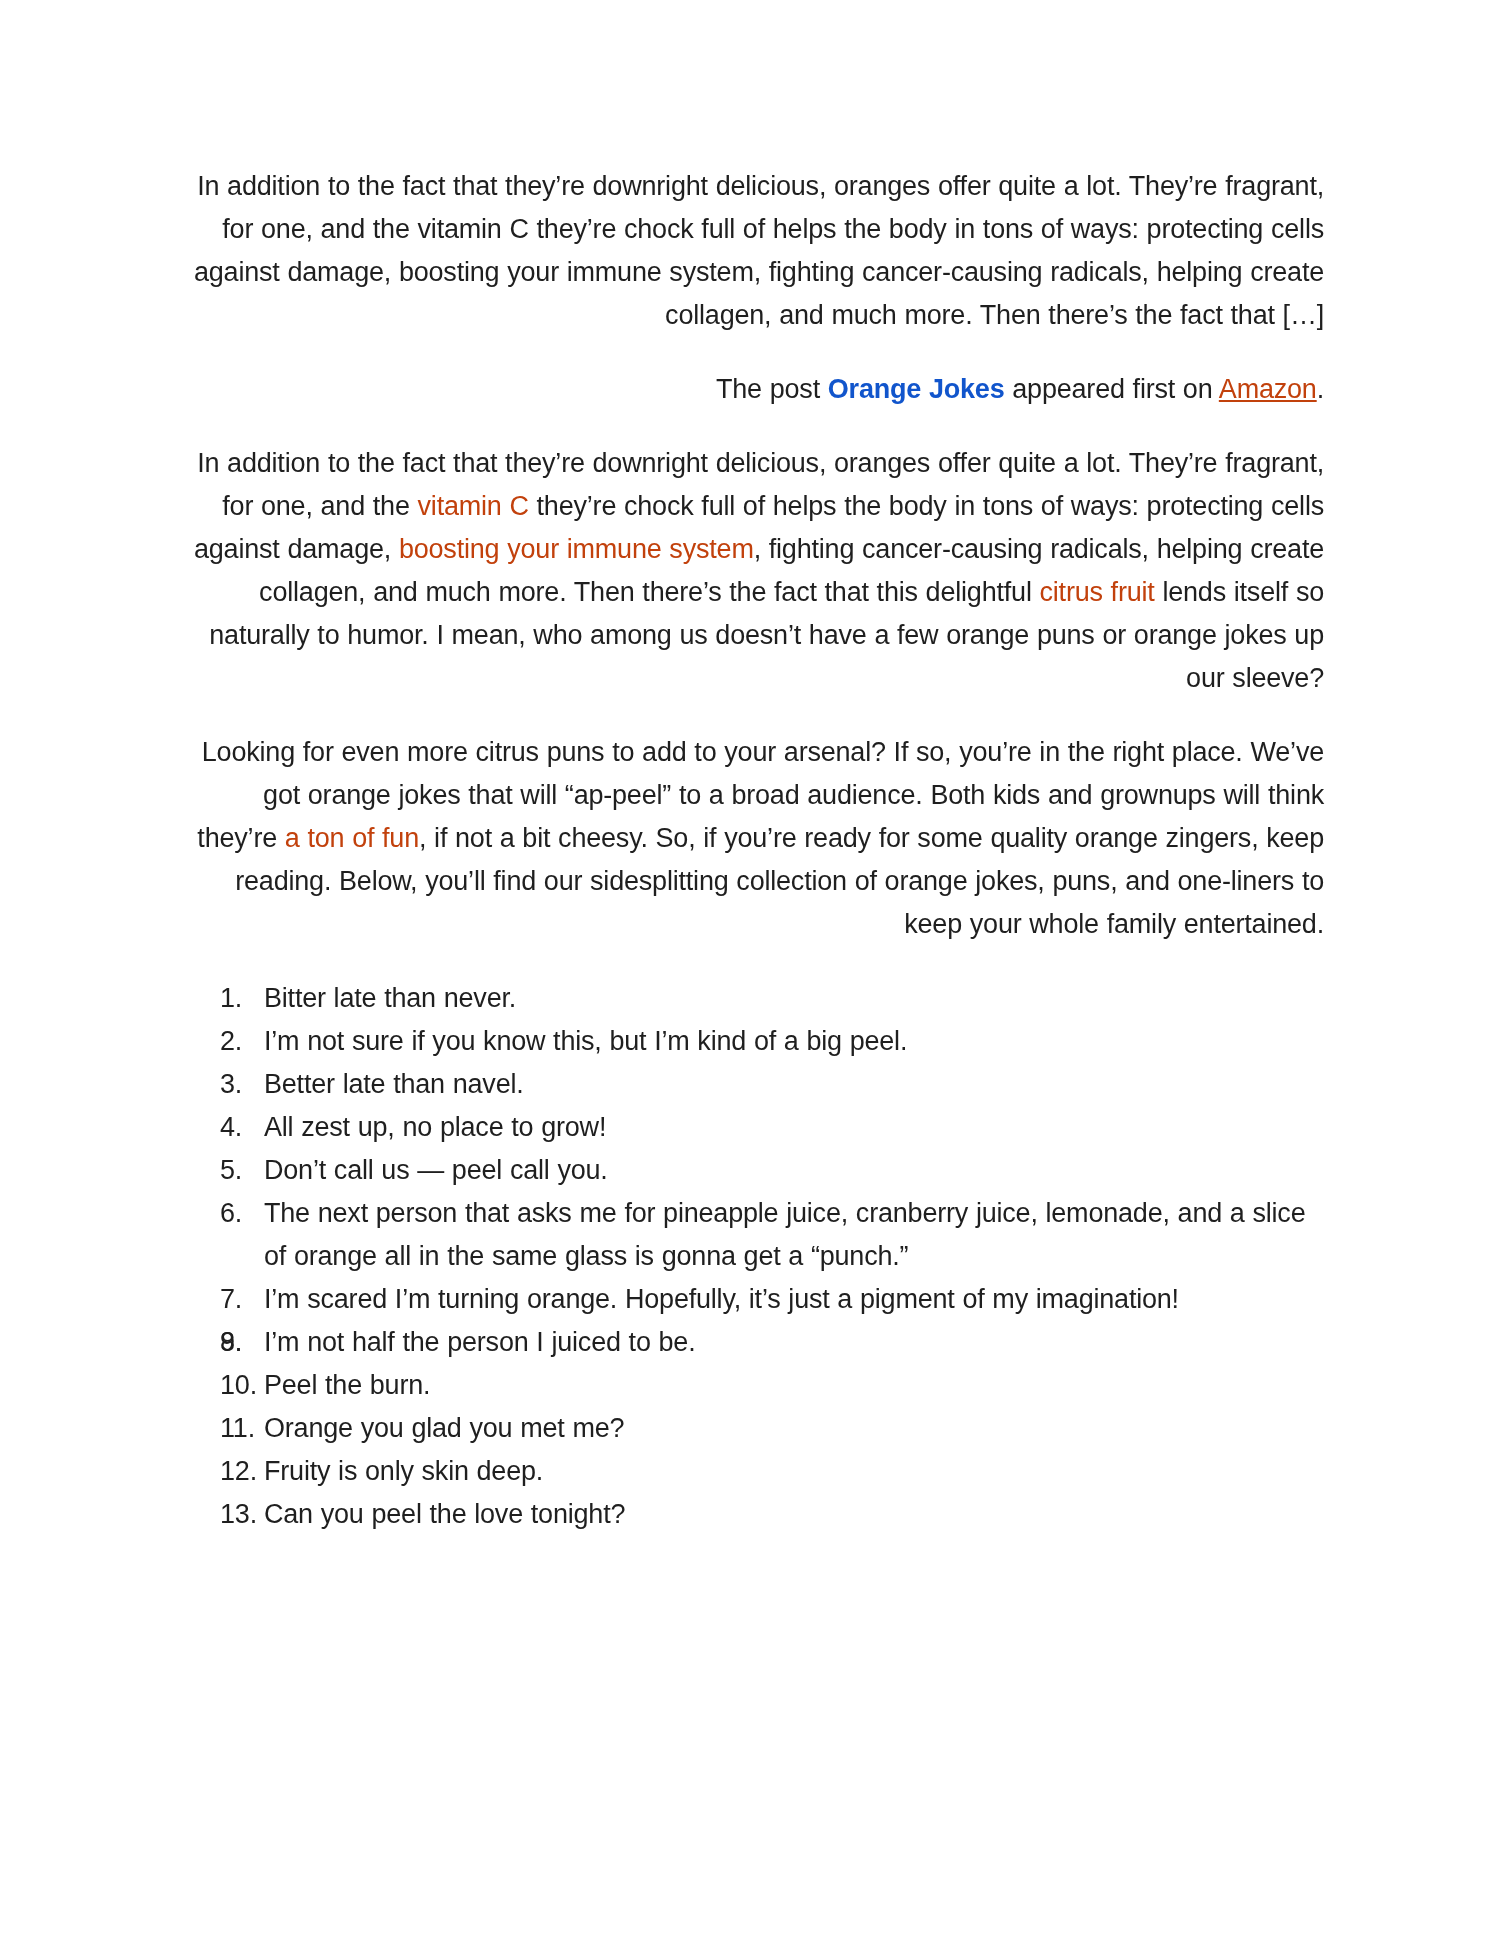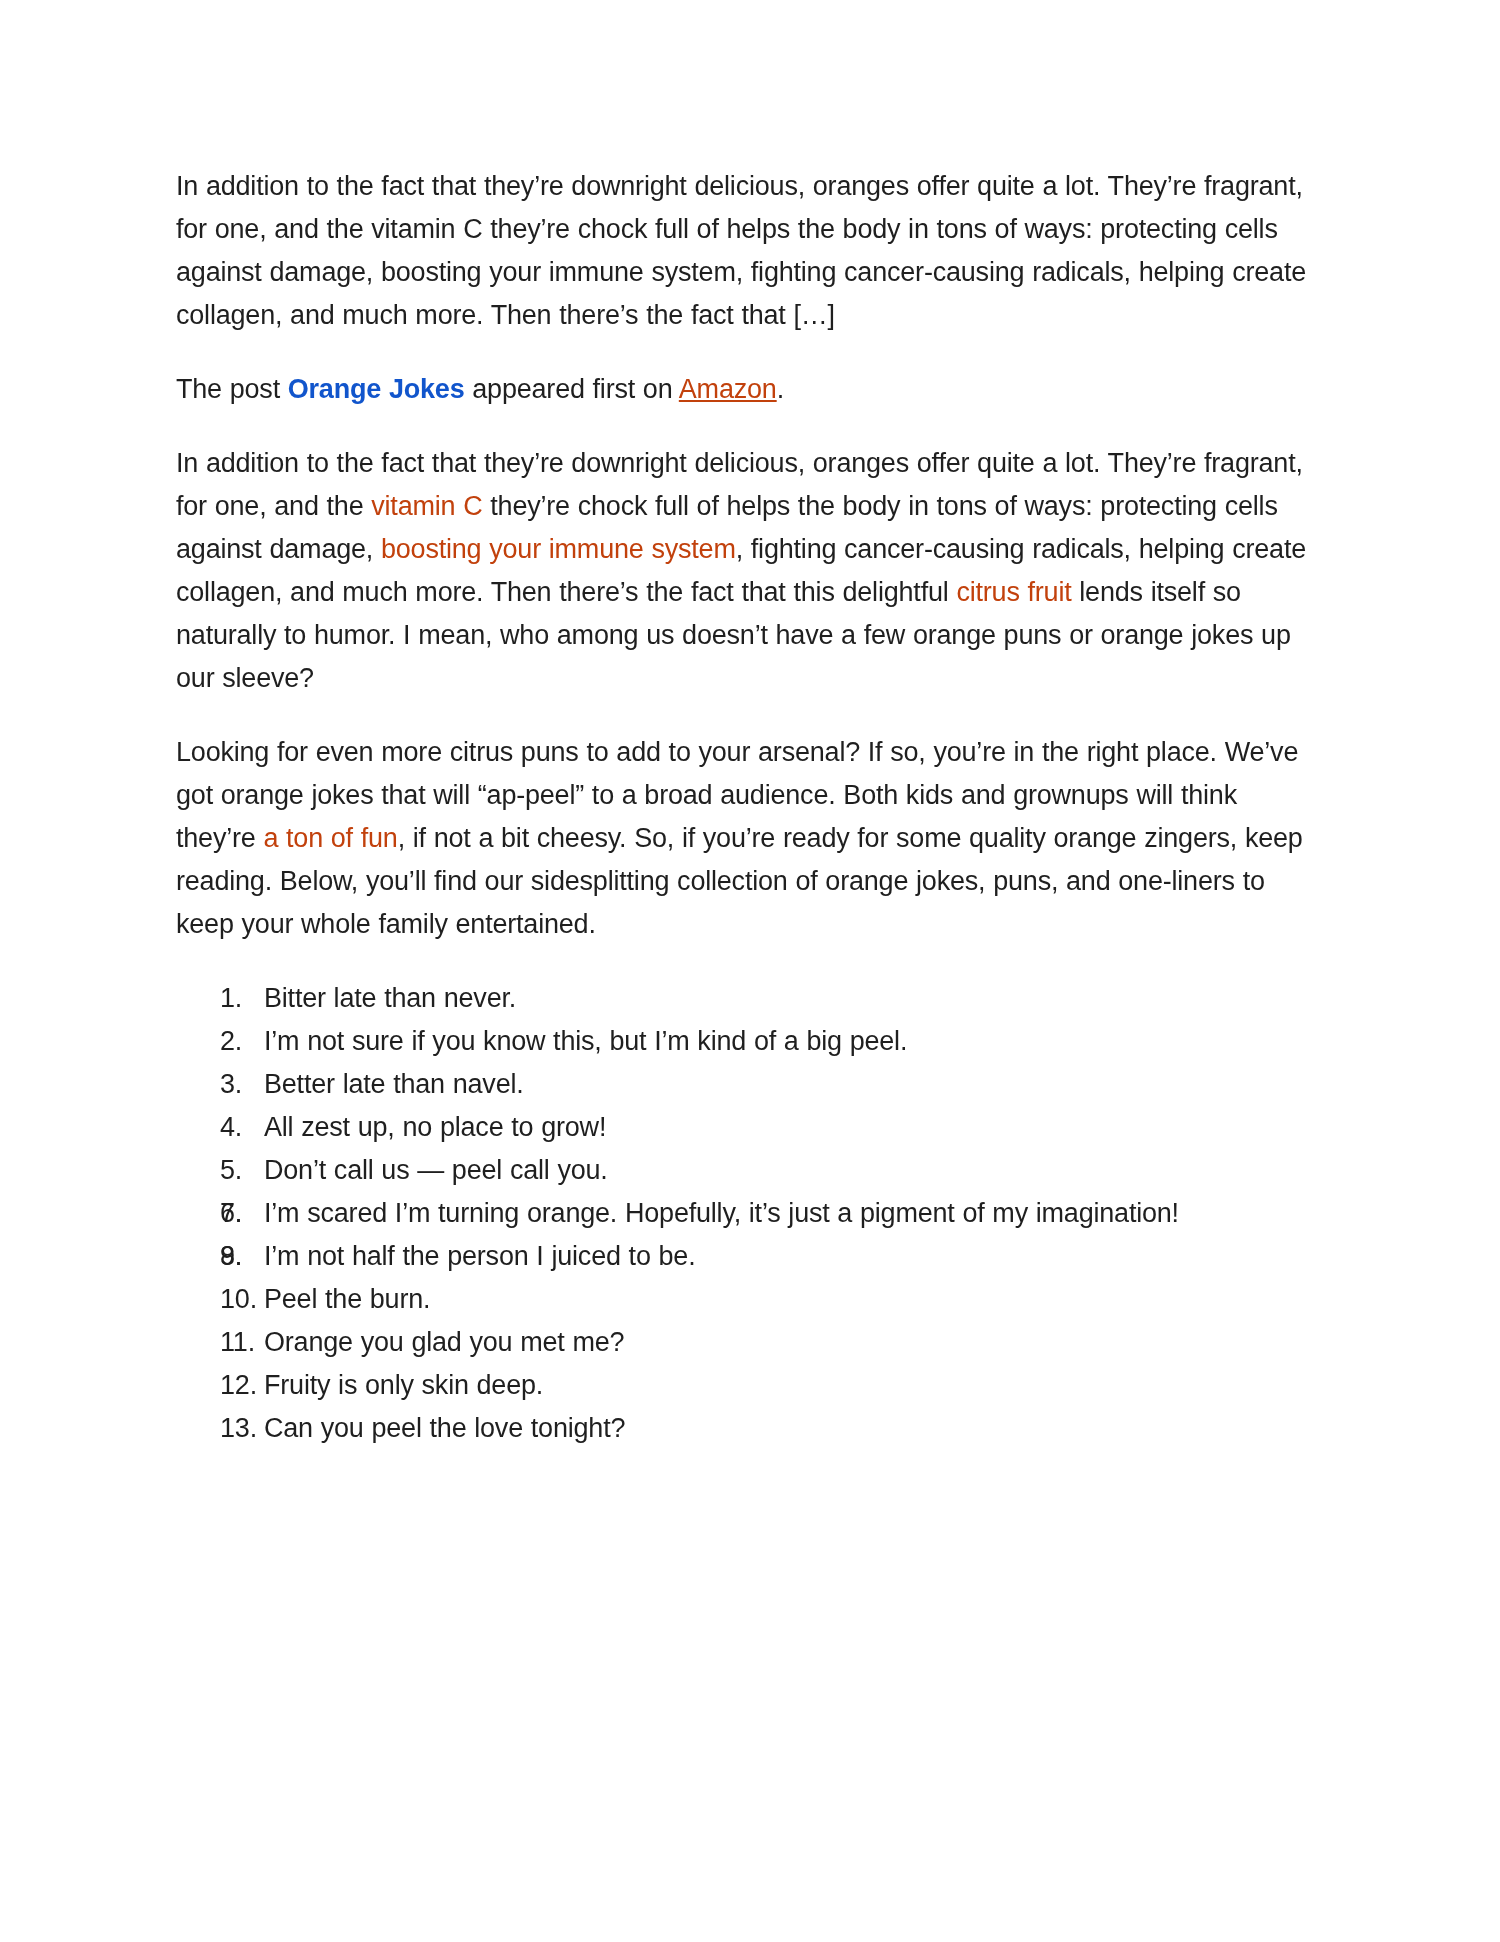--- a/index.html
+++ b/index.html
@@ -20,20 +20,21 @@
     left: 176px;
     top: 165px;
     width: 1148px;
   }
   .para {
     font-size: 27px;
     line-height: 43px;
     letter-spacing: -0.2px;
     margin: 0 0 31px 0;
     word-spacing: 0.5px;
+    text-align: right;
   }
   .para a { cursor: pointer; }
   .link {
     color: #c2410c;
     text-decoration: none;
   }
   .link-underline {
     color: #c2410c;
     text-decoration: underline;
   }
@@ -78,21 +79,21 @@
   <p class="para"><span>In addition to the fact that they’re downright delicious, oranges offer quite a lot. They’re fragrant, for one, and the vitamin C they’re chock full of helps the body in tons of ways: protecting cells against damage, boosting your immune system, fighting cancer-causing radicals, helping create collagen, and much more. Then there’s the fact that […]</span></p>
   <p class="para"><span>The post </span><a class="link-bold">Orange Jokes</a><span> appeared first on </span><a class="link-underline">Amazon</a><span>.</span></p>
   <p class="para"><span>In addition to the fact that they’re downright delicious, oranges offer quite a lot. They’re fragrant, for one, and the </span><a class="link">vitamin C</a><span> they’re chock full of helps the body in tons of ways: protecting cells against damage, </span><a class="link">boosting your immune system</a><span>, fighting cancer-causing radicals, helping create collagen, and much more. Then there’s the fact that this delightful </span><a class="link">citrus fruit</a><span> lends itself so naturally to humor. I mean, who among us doesn’t have a few orange puns or orange jokes up our sleeve?</span></p>
   <p class="para"><span>Looking for even more citrus puns to add to your arsenal? If so, you’re in the right place. We’ve got orange jokes that will “ap-peel” to a broad audience. Both kids and grownups will think they’re </span><a class="link">a ton of fun</a><span>, if not a bit cheesy. So, if you’re ready for some quality orange zingers, keep reading. Below, you’ll find our sidesplitting collection of orange jokes, puns, and one-liners to keep your whole family entertained.</span></p>
   <ol class="puns">
       <li><span class="num">1.</span><span class="txt">Bitter late than never.</span></li>
       <li><span class="num">2.</span><span class="txt">I’m not sure if you know this, but I’m kind of a big peel.</span></li>
       <li><span class="num">3.</span><span class="txt">Better late than navel.</span></li>
       <li><span class="num">4.</span><span class="txt">All zest up, no place to grow!</span></li>
       <li><span class="num">5.</span><span class="txt">Don’t call us — peel call you.</span></li>
-      <li><span class="num">6.</span></li>
+      <li><span class="num">6.</span><span class="txt">The next person that asks me for pineapple juice, cranberry juice, lemonade, and a slice of orange all in the same glass is gonna get a “punch.”</span></li>
       <li><span class="num">7.</span><span class="txt">I’m scared I’m turning orange. Hopefully, it’s just a pigment of my imagination!</span></li>
       <li><span class="num">8.</span></li>
       <li><span class="num">9.</span><span class="txt">I’m not half the person I juiced to be.</span></li>
       <li><span class="num">10.</span><span class="txt">Peel the burn.</span></li>
       <li><span class="num">11.</span><span class="txt">Orange you glad you met me?</span></li>
       <li><span class="num">12.</span><span class="txt">Fruity is only skin deep.</span></li>
       <li><span class="num">13.</span><span class="txt">Can you peel the love tonight?</span></li>
     </ol>
 </div>
 

